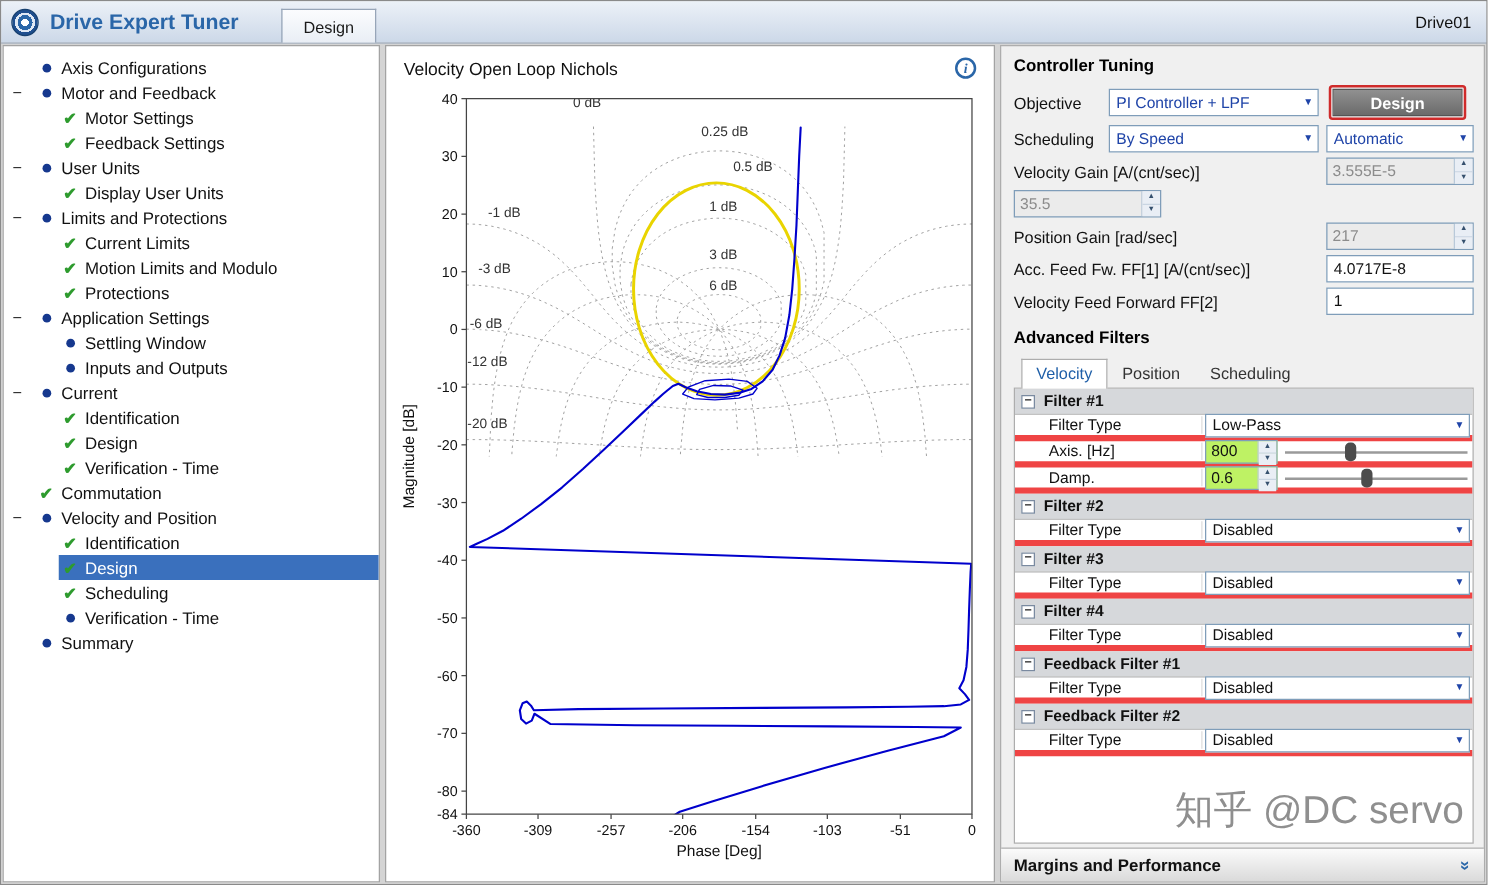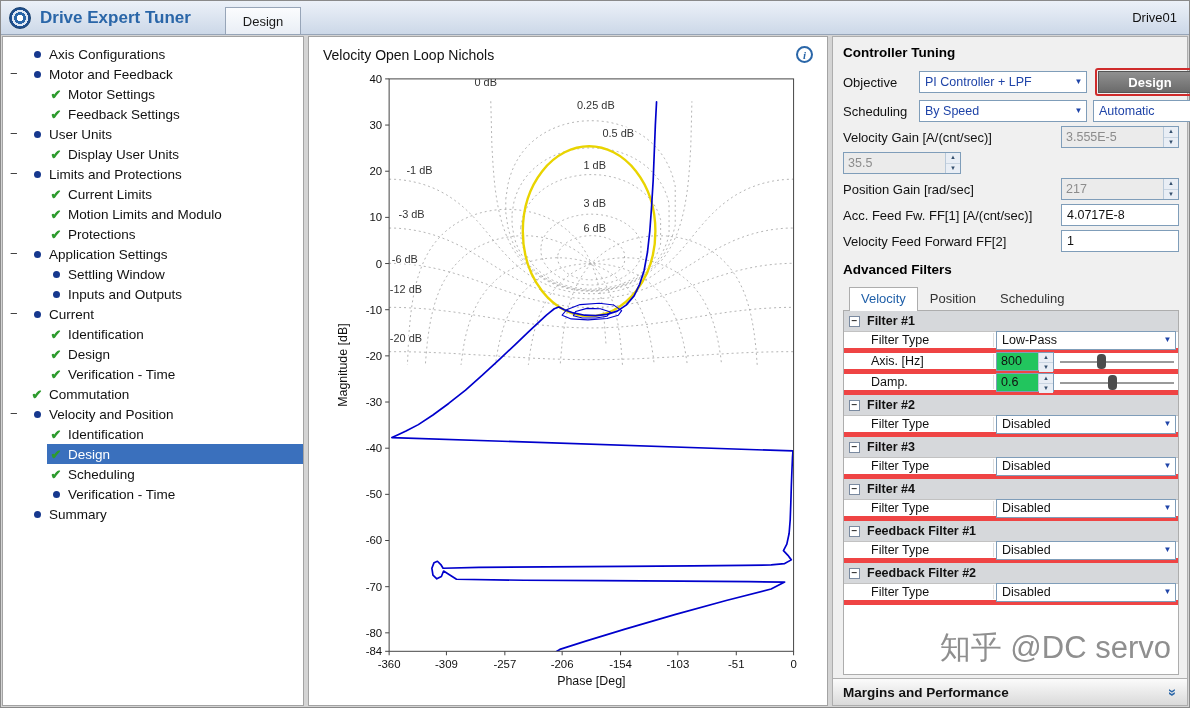--- a/index.html
+++ b/index.html
@@ -34,40 +34,40 @@
   
   .chart-panel{flex:1;min-width:0;background:#fff;border:1px solid #a3a3a3;margin-left:4px;display:flex;flex-direction:column}
   .chart-header{display:flex;align-items:center;justify-content:space-between;padding:9px 14px 0 14px}
   .chart-title{font-size:14px;color:#111}
   .info-icon{width:17px;height:17px;border-radius:50%;border:2px solid #2a66a8;color:#2a66a8;font-size:11px;font-weight:bold;font-style:italic;
              font-family:"Liberation Serif",serif;display:flex;align-items:center;justify-content:center}
   .chart-svg{width:480px;height:636px;display:block;margin:0 auto}
   .chart-svg text{font-family:"Liberation Sans",sans-serif}
 
   
-  .right-panel{width:356px;flex:none;margin-left:4px;background:#f0f0f0;border:1px solid #adadad;position:relative;
+  .right-panel{width:388px;flex:none;margin-left:4px;background:#f0f0f0;border:1px solid #adadad;position:relative;
                padding:6px 8px 30px 10px;display:flex;flex-direction:column;min-height:0}
   .section-h{font-weight:bold;font-size:13.5px;margin:2px 0 8px 0;color:#000}
   .ct-row{display:flex;align-items:center;margin-bottom:4px;flex:none}
   .ct-label{font-size:13px;color:#111}
   .ct-label.w72{width:76px;flex:none}
   .ct-label.grow{flex:1;min-width:0;padding-right:4px}
 
   .dd{display:flex;align-items:center;background:#fff;border:1px solid #7f9db9;height:22px;padding-left:5px;min-width:0}
   .dd-val{flex:1;font-size:12.5px;color:#1f44a8;white-space:nowrap;overflow:hidden}
   .dd.dark .dd-val{color:#111}
   .dd-arrow{width:15px;flex:none;color:#1f44a8;font-size:8px;text-align:center;line-height:20px}
   .dd.w170{width:168px;flex:none}
   .dd.w118{width:118px;flex:none;margin-left:6px}
 
   .red-wrap{border:2px solid #cf2b2b;border-radius:3px;padding:1px;margin-left:8px;flex:none}
   .btn-design{height:22px;width:104px;background:linear-gradient(#909090,#6b6b6b);border:1px solid #555;color:#fff;
               font-size:13px;font-weight:bold;display:flex;align-items:center;justify-content:center}
 
-  .spin{display:flex;height:22px;border:1px solid #7f9db9;background:#22c55e;width:118px;flex:none}
+  .spin{display:flex;height:22px;border:1px solid #7f9db9;background:#bef264;width:118px;flex:none}
   .spin.disabled{background:#ebebeb}
   .spin.disabled .spin-val{color:#8c8c8c}
   .spin-val{flex:1;min-width:0;padding:0 4px;font-size:12.5px;display:flex;align-items:center;color:#111}
   .spin-btns{width:15px;flex:none;display:flex;flex-direction:column;border-left:1px solid #b9c9d9}
   .spin-btns span{flex:1;font-size:6px;line-height:9px;text-align:center;color:#35506e;background:#e9eef5}
   .spin-btns span:first-child{border-bottom:1px solid #c9d5e2}
 
   .txt{height:22px;border:1px solid #7f9db9;background:#fff;font-size:12.5px;padding:0 5px;display:flex;align-items:center;width:118px;flex:none;color:#111}
 
   

